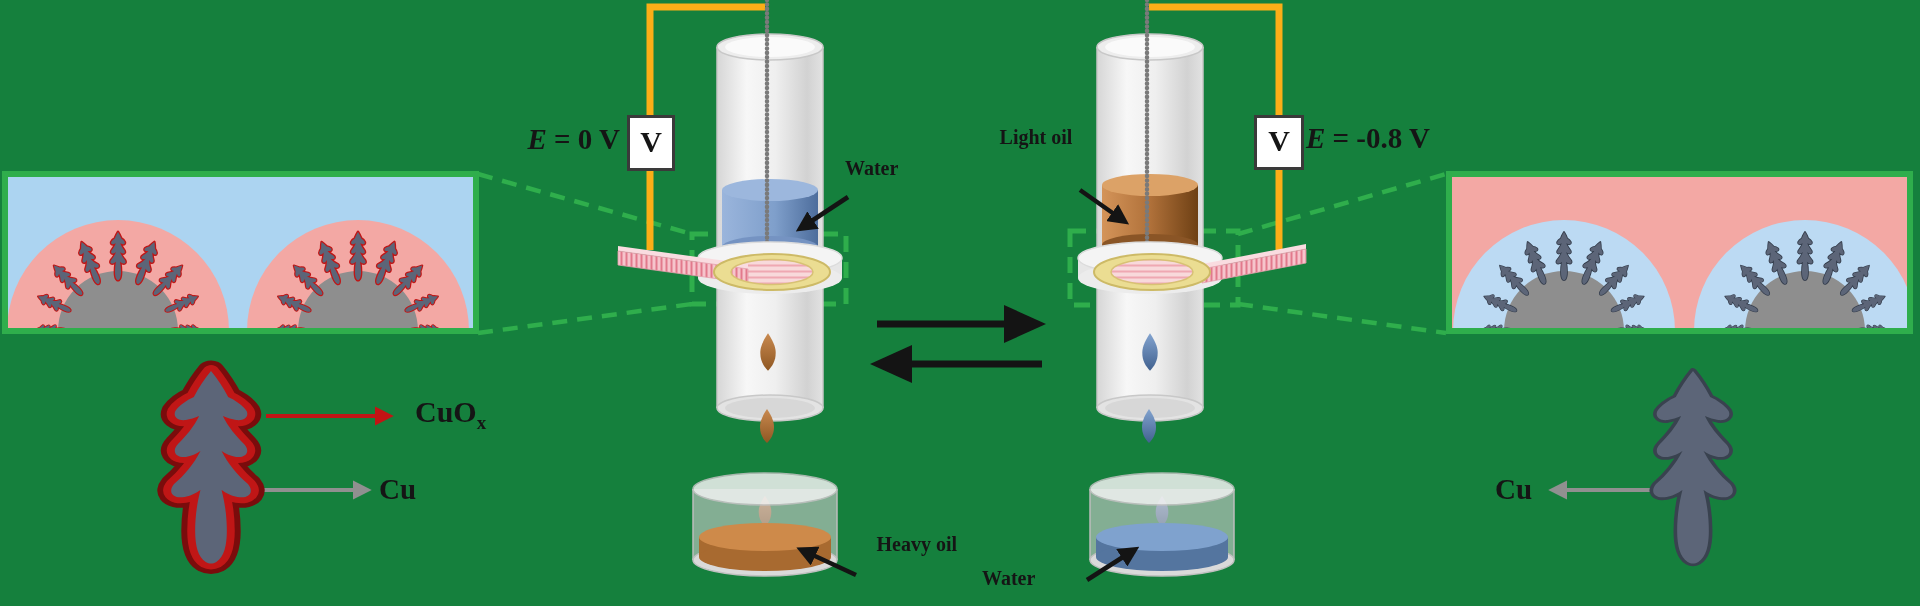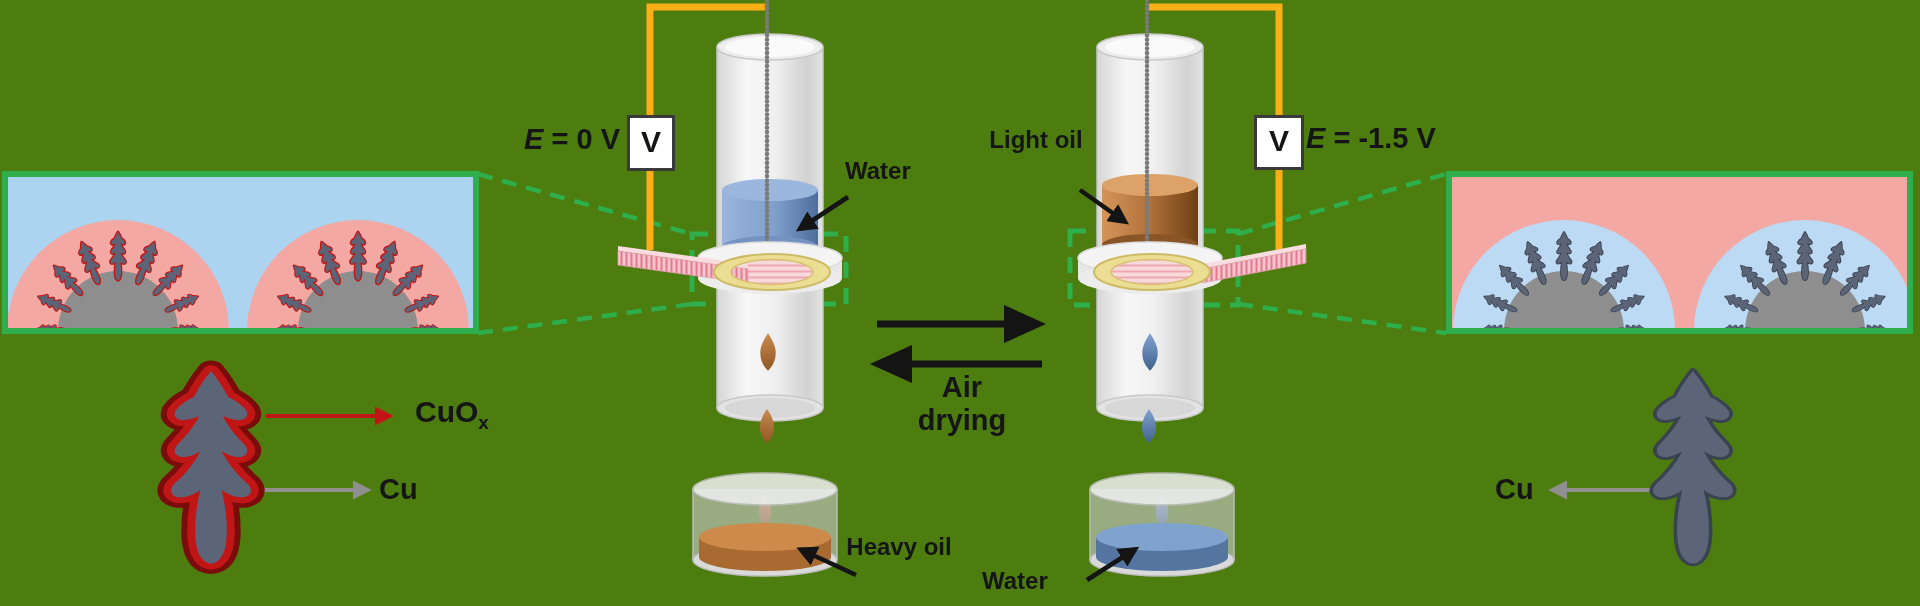--- a/index.html
+++ b/index.html
@@ -1,20 +1,20 @@
 <!DOCTYPE html>
 <html style="--accent-green: #2FAE4C; --wire-yellow: #FBAE17; --cuox-red: #C01616; --dendrite-slate: #5C6578; --water-blue: #7F9FCB; --oil-orange: #C07B3E; --membrane-pink: #F5B8C2; --ring-yellow: #EBDD92; --inset-blue: #ACD4F1; --inset-pink: #F3A8A4; --dome-gray: #8E8E8E; --text-black: #151515;"><head>
 <meta charset="utf-8">
 <style>
   html,body{margin:0;padding:0;background:#ffffff;}
-  .stage{position:relative;width:1920px;height:606px;background:#4d7c0f;overflow:hidden;
-         font-family:Liberation Sans, sans-serif;}
+  .stage{position:relative;width:1920px;height:606px;background:#15803d;overflow:hidden;
+         font-family:Liberation Serif, serif;}
   .stage svg{position:absolute;left:0;top:0;}
   .lbl{position:absolute;font-weight:bold;color:#151515;line-height:1.14;white-space:normal;}
-  .fs28{font-size:24px;} .fs29{font-size:29px;} .fs30{font-size:30px;}
+  .fs28{font-size:20px;} .fs29{font-size:29px;} .fs30{font-size:30px;}
   .ctr{text-align:center;} .rgt{text-align:right;}
   .vbox{position:absolute;border:3px solid #3a3a3a;background:#ffffff;text-align:center;
         font-weight:bold;font-size:30px;color:#151515;}
   .itl{font-style:italic;}
   .sub{font-size:19px;vertical-align:-7px;}
   
   .wire{stroke:var(--wire-yellow,#FBAE17);stroke-width:7;fill:none;}
   .gline{stroke:var(--accent-green,#2FAE4C);stroke-width:4.5;stroke-dasharray:15 10;fill:none;}
   .grect{stroke:var(--accent-green,#2FAE4C);stroke-width:5;stroke-dasharray:16 10;fill:none;}
   .inset-border{stroke:var(--accent-green,#2FAE4C);stroke-width:6;fill:none;}
@@ -288,20 +288,19 @@
   <g>
     <use href="#treePath" xlink:href="#treePath" class="bigtree-bare" transform="translate(1693,467) scale(1.32,1.0) translate(-50,-100)"></use>
   </g>
 </svg>
 
 <div class="lbl fs29 rgt" style="left:488px;top:123px;width:132px;"><span class="itl">E</span><span> = 0 V</span></div>
 <div class="vbox" style="left:627px;top:115px;width:42px;height:50px;line-height:47px;"><span>V</span></div>
 <div class="lbl fs28" style="left:845px;top:157px;"><span>Water</span></div>
 <div class="lbl fs28 ctr" style="left:988px;top:126px;width:96px;"><span>Light oil</span></div>
 <div class="vbox" style="left:1254px;top:115px;width:44px;height:49px;line-height:46px;"><span>V</span></div>
-<div class="lbl fs29" style="left:1306px;top:122px;"><span class="itl">E</span><span> = -1.5 V</span></div>
-<div class="lbl fs29 ctr" style="left:912px;top:371px;width:100px;"><span>Air drying</span></div>
-<div class="lbl fs28 ctr" style="left:841px;top:533px;width:116px;"><span>Heavy oil</span></div>
+<div class="lbl fs29" style="left:1306px;top:122px;"><span class="itl">E</span><span> = -0.8 V</span></div>
+<div class="lbl fs28 ctr" style="left:841px;top:533px;width:116px;text-align:right;"><span>Heavy oil</span></div>
 <div class="lbl fs28" style="left:982px;top:567px;"><span>Water</span></div>
 <div class="lbl fs30" style="left:415px;top:395px;"><span>CuO</span><span class="sub">x</span></div>
 <div class="lbl fs29" style="left:379px;top:473px;"><span>Cu</span></div>
 <div class="lbl fs29" style="left:1495px;top:473px;"><span>Cu</span></div>
 </div>
 
 </body></html>

